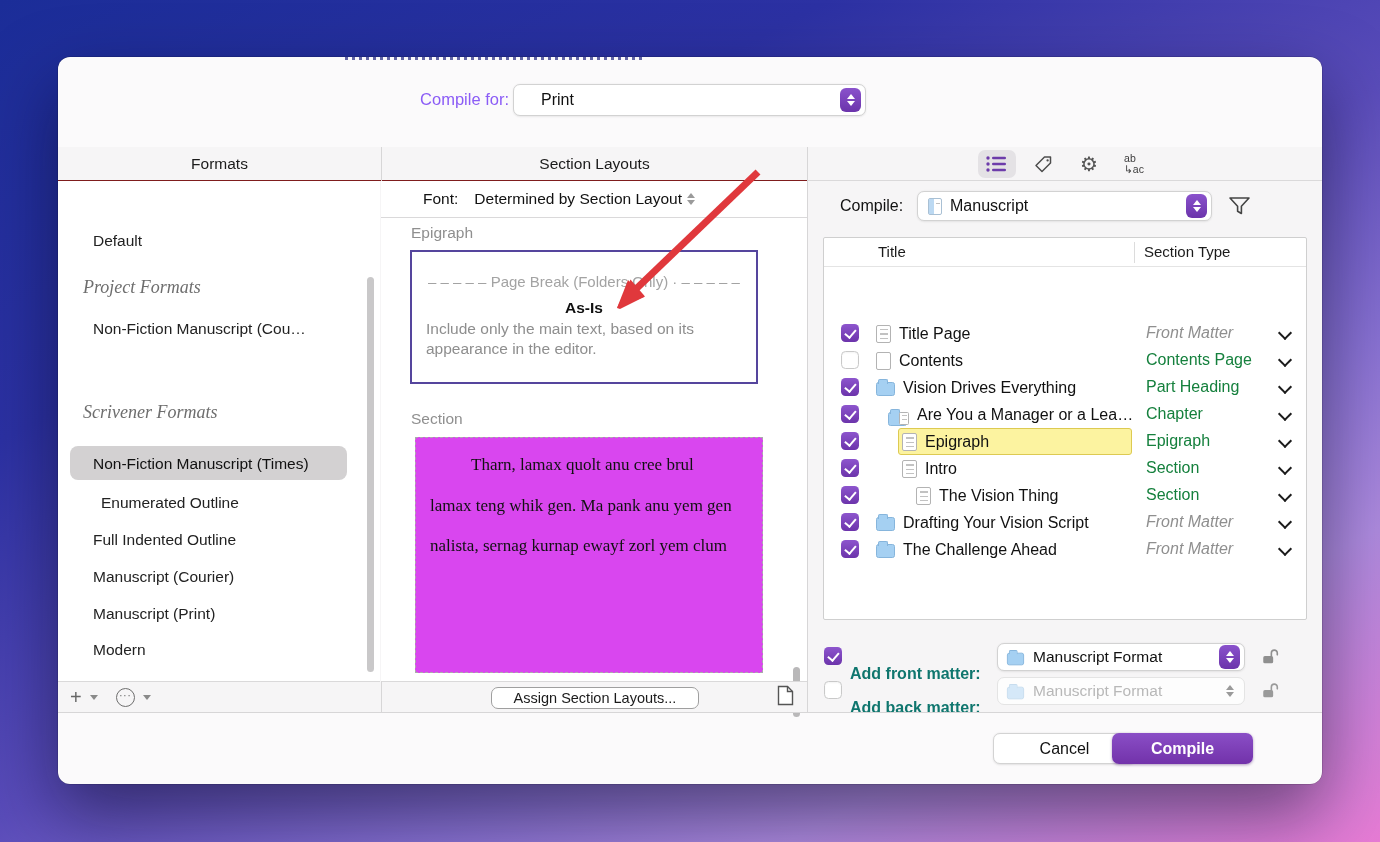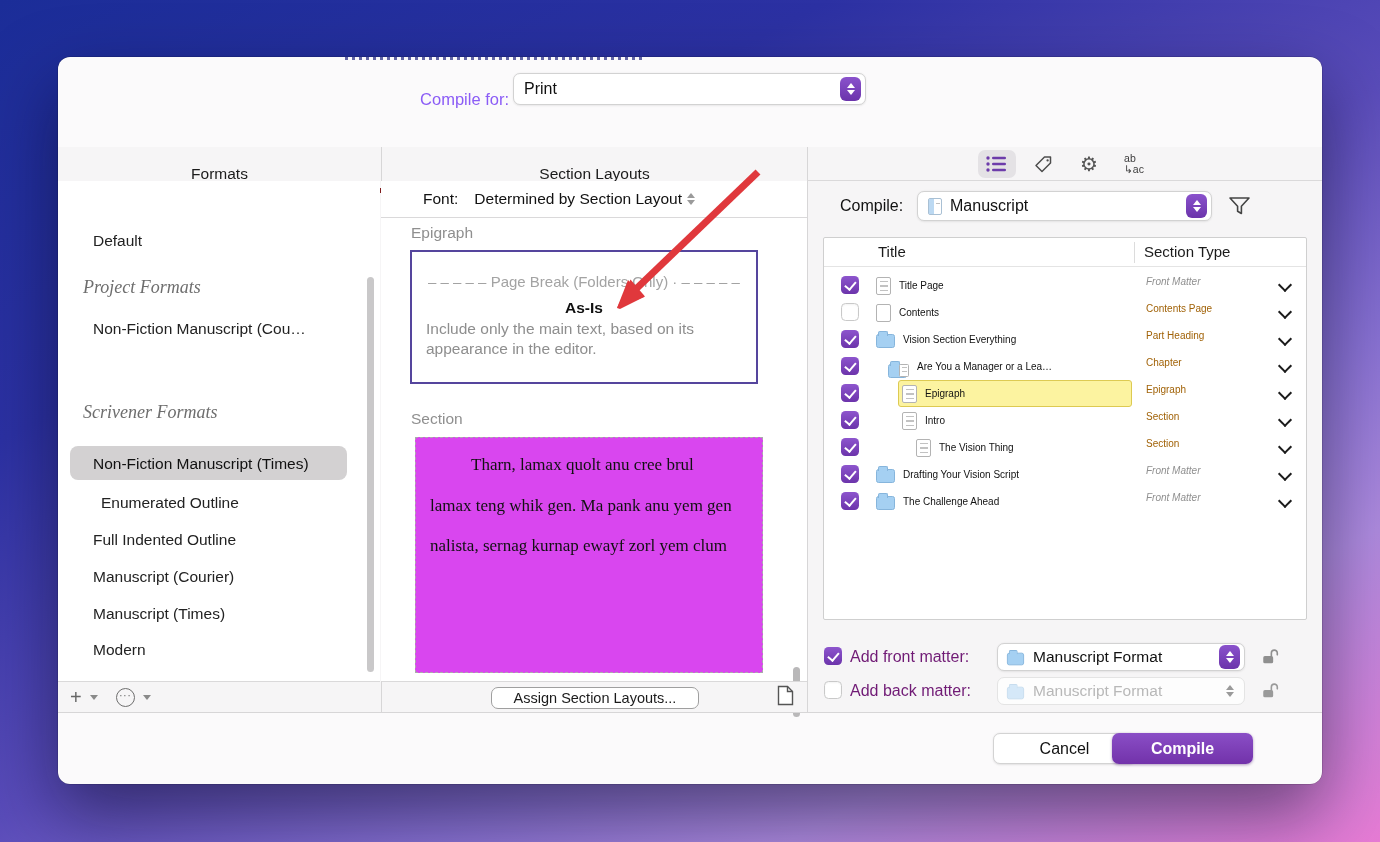--- a/index.html
+++ b/index.html
@@ -18,37 +18,37 @@
   .top-artifact { position:absolute; left:287px; top:0; width:300px; height:3px;
     background:repeating-linear-gradient(90deg,#3c3f90 0 3px,transparent 3px 7px); opacity:.8; }
 
   
   .hdr-label { position:absolute; top:33px; left:339px; width:112px; text-align:right; font-size:16.5px; color:#8b5cf6; }
   .dropdown {
     position:absolute; display:flex; align-items:center; background:#fff;
     border:1px solid #d2d2d2; border-radius:7px; font-size:16px; color:#111;
     box-shadow:0 .5px 2px rgba(0,0,0,.08);
   }
-  .dd-compilefor { top:16px; left:455px; width:353px; height:32px; padding-left:10px; }
+  .dd-compilefor { top:27px; left:455px; width:353px; height:32px; padding-left:27px; }
   .stepper { position:absolute; right:4px; top:50%; transform:translateY(-50%);
     width:21px; height:24px; border-radius:6px;
     background:linear-gradient(#8a52cc,#6b34ab); display:flex; flex-direction:column;
     align-items:center; justify-content:center; gap:2px; }
   .stepper i { display:block; width:0; height:0; border-left:4.5px solid transparent; border-right:4.5px solid transparent; }
   .stepper .up { border-bottom:5px solid #fff; }
   .stepper .dn { border-top:5px solid #fff; }
   .stepper.gray { background:transparent; }
   .stepper.gray .up { border-bottom-color:#9a9a9a; }
   .stepper.gray .dn { border-top-color:#9a9a9a; }
 
   
   .main { position:absolute; left:0; top:90px; width:1264px; height:565px; background:#f6f5f6; }
   .col-divider { position:absolute; top:0; height:565px; width:1px; background:#d7d6d7; }
-  .pane-hdr { position:absolute; top:12px; height:34px; display:flex; align-items:center; justify-content:center;
-    font-size:15.5px; color:#1b1b1b; border-bottom:5px solid #7f1d1d; }
+  .pane-hdr { position:absolute; top:0; height:34px; display:flex; align-items:center; justify-content:center;
+    font-size:15.5px; color:#1b1b1b; border-bottom:1px solid #7f1d1d; }
 
   
   .fmt-list { position:absolute; left:0; top:34px; width:322px; height:500px; background:#fff; overflow:hidden; }
   .fmt-item { position:absolute; left:35px; font-size:15.5px; color:#222; white-space:nowrap; }
   .fmt-group { position:absolute; left:25px; font-family:"Liberation Serif", serif; font-style:italic; font-size:18px; color:#6e6e6e; white-space:nowrap; }
   .fmt-sel-pill { position:absolute; left:12px; top:265px; width:277px; height:34px; background:#d3d1d2; border-radius:8px; }
   .fmt-item.sel { color:#111; }
   .vscroll { position:absolute; width:7px; border-radius:4px; background:#c9c8c9; }
   .fmt-footer, .mid-footer { position:absolute; top:534px; height:31px; border-top:1px solid #dad9da; display:flex; align-items:center; }
   .plus-glyph { font-size:20px; color:#666; line-height:1; }
@@ -86,30 +86,30 @@
   .dd-manuscript { top:134px; left:859px; width:295px; height:30px; padding-left:10px; gap:8px; }
   .funnel { position:absolute; left:1170px; top:139px; }
 
   .binder-table { position:absolute; left:765px; top:180px; width:484px; height:383px; background:#fff;
     border:1px solid #cfcfcf; border-radius:2px; }
   .bt-hdr { position:absolute; left:0; top:0; width:100%; height:29px; border-bottom:1px solid #e4e4e4;
     font-size:15px; color:#1b1b1b; }
   .bt-hdr .h-title { position:absolute; left:54px; top:5px; }
   .bt-hdr .h-type { position:absolute; left:320px; top:5px; }
   .bt-hdr .h-sep { position:absolute; left:310px; top:4px; width:1px; height:21px; background:#dcdcdc; }
-  .bt-row { position:absolute; left:0; width:100%; height:27px; font-size:10px; }
+  .bt-row { position:absolute; left:0; width:100%; height:27px; font-size:16px;margin-top:48px; }
   .bt-row .cb { position:absolute; left:17px; top:4px; }
   .cb { width:18px; height:18px; border-radius:4.5px; background:linear-gradient(#8d55cd,#6c34ab); position:relative; }
   .cb::after { content:""; position:absolute; left:6px; top:2.5px; width:4.5px; height:9px;
     border-right:2px solid #fff; border-bottom:2px solid #fff; transform:rotate(40deg); }
   .cb.off { background:#fff; border:1px solid #c9c9c9; box-shadow:inset 0 1px 2px rgba(0,0,0,.05); }
   .cb.off::after { display:none; }
   .row-main { position:absolute; top:0; height:27px; display:flex; align-items:center; gap:8px; }
   .lvl0 { left:52px; } .lvl1 { left:64px; } .lvl2 { left:78px; } .lvl3 { left:92px; }
-  .bt-row .r-type { position:absolute; left:322px; top:4px; color:#a16207; }
+  .bt-row .r-type { position:absolute; left:322px; top:4px; color:#15803d; }
   .bt-row .r-type.inherit { font-style:italic; color:#8f8f8f; } 
   .chev { position:absolute; left:456px; top:8px; width:9px; height:9px; }
   .chev::before { content:""; position:absolute; left:0; top:0; width:8px; height:8px;
     border-right:2px solid #1b1b1b; border-bottom:2px solid #1b1b1b; transform:rotate(45deg); }
   .hl-yellow { position:absolute; left:74px; top:0; width:234px; height:27px; background:#fcf3a0;
     border:1px solid #ddca52; border-radius:3px; }
   .row-title { white-space:nowrap; color:#111; }
 
   .icon-doc { width:15px; height:18px; background:#fff; border:1px solid #b3b3b3; border-radius:2px; position:relative; flex:none; }
   .icon-doc.lines::before { content:""; position:absolute; inset:3px 2.5px;
@@ -122,21 +122,21 @@
   .icon-folderdoc .d { position:absolute; right:0; bottom:-1px; width:10px; height:13px; background:#fff;
     border:1px solid #b3b3b3; border-radius:1.5px; }
   .icon-folderdoc .d::before { content:""; position:absolute; inset:2px 1.5px;
     background:repeating-linear-gradient(to bottom, #c2c2c2 0 1px, transparent 1px 3.5px); }
   .icon-binderdoc { width:14px; height:17px; background:#fff; border:1px solid #a9c0d4; border-radius:2px; position:relative; flex:none; }
   .icon-binderdoc::before { content:""; position:absolute; left:0; top:0; width:5px; height:100%; background:#bcd9f2; }
   .icon-binderdoc::after { content:""; position:absolute; left:7px; top:4px; width:4px; height:1.5px; background:#c0c0c0; }
 
   .matter-row { position:absolute; left:766px; width:498px; height:28px; font-size:16px; }
   .matter-row .cb { position:absolute; left:0; top:4px; }
-  .matter-row .lbl { position:absolute; left:26px; top:5px; color:#701a75; }
+  .matter-row .lbl { position:absolute; left:26px; top:22px; color:#0f766e;font-weight:bold; }
   .dd-matter { left:173px; top:0; width:248px; height:28px; padding-left:8px; gap:8px; font-size:15.5px; }
   .dd-matter .icon-folder { transform:scale(.9); }
   .dd-matter.disabled { border-color:#e4e4e4; color:#b8b8b8; background:#fdfdfd; box-shadow:none; }
   .dd-matter.disabled .icon-folder { opacity:.45; }
   .lock { position:absolute; left:437px; top:5px; }
 
   
   .btm-sep { position:absolute; left:0; top:655px; width:1264px; height:1px; background:#d7d6d7; }
   .btn { position:absolute; top:676px; height:31px; border-radius:7px; font-size:16px;
     display:flex; align-items:center; justify-content:center; font-family:inherit; }
@@ -171,21 +171,21 @@
     <div class="fmt-list">
       <div class="fmt-item" style="top:51px;">Default</div>
       <div class="fmt-group" style="top:96px;">Project Formats</div>
       <div class="fmt-item" style="top:139px;">Non-Fiction Manuscript (Cou…</div>
       <div class="fmt-sel-pill"></div>
       <div class="fmt-item sel" style="top:274px;">Non-Fiction Manuscript (Times)</div>
       <div class="fmt-group" style="top:221px;">Scrivener Formats</div>
       <div class="fmt-item" style="top:313px;margin-left:8px;">Enumerated Outline</div>
       <div class="fmt-item" style="top:350px;">Full Indented Outline</div>
       <div class="fmt-item" style="top:387px;">Manuscript (Courier)</div>
-      <div class="fmt-item" style="top:424px;">Manuscript (Times)</div>
+      <div class="fmt-item" style="top:424px;">Manuscript (Print)</div>
       <div class="fmt-item" style="top:460px;">Modern</div>
       <div class="fmt-item" style="top:497px;">Outline Document</div>
 
     </div>
     <div class="vscroll" style="left:309px; top:130px; height:395px;"></div>
     <div class="fmt-footer" style="left:0; width:322px; background:#f6f5f6; gap:4px; padding-left:12px;">
       <span class="plus-glyph">+</span>
       <span class="mini-chev"></span>
       <span class="ell-circle" style="margin-left:14px;">···</span>
       <span class="mini-chev"></span>
@@ -301,21 +301,21 @@
           <span class="row-title">Contents</span>
             </div>
         <span class="r-type">Contents Page</span>
         <span class="chev"></span>
       </div>
 
       <div class="bt-row" style="top:88px;">
         <span class="cb"></span>
         <div class="row-main lvl0">
               <span class="icon-folder"></span>
-          <span class="row-title">Vision Section Everything</span>
+          <span class="row-title">Vision Drives Everything</span>
             </div>
         <span class="r-type">Part Heading</span>
         <span class="chev"></span>
       </div>
 
       <div class="bt-row" style="top:115px;">
         <span class="cb"></span>
         <div class="row-main lvl1">
               <span class="icon-folderdoc">
                 <span class="f icon-folder"></span>

